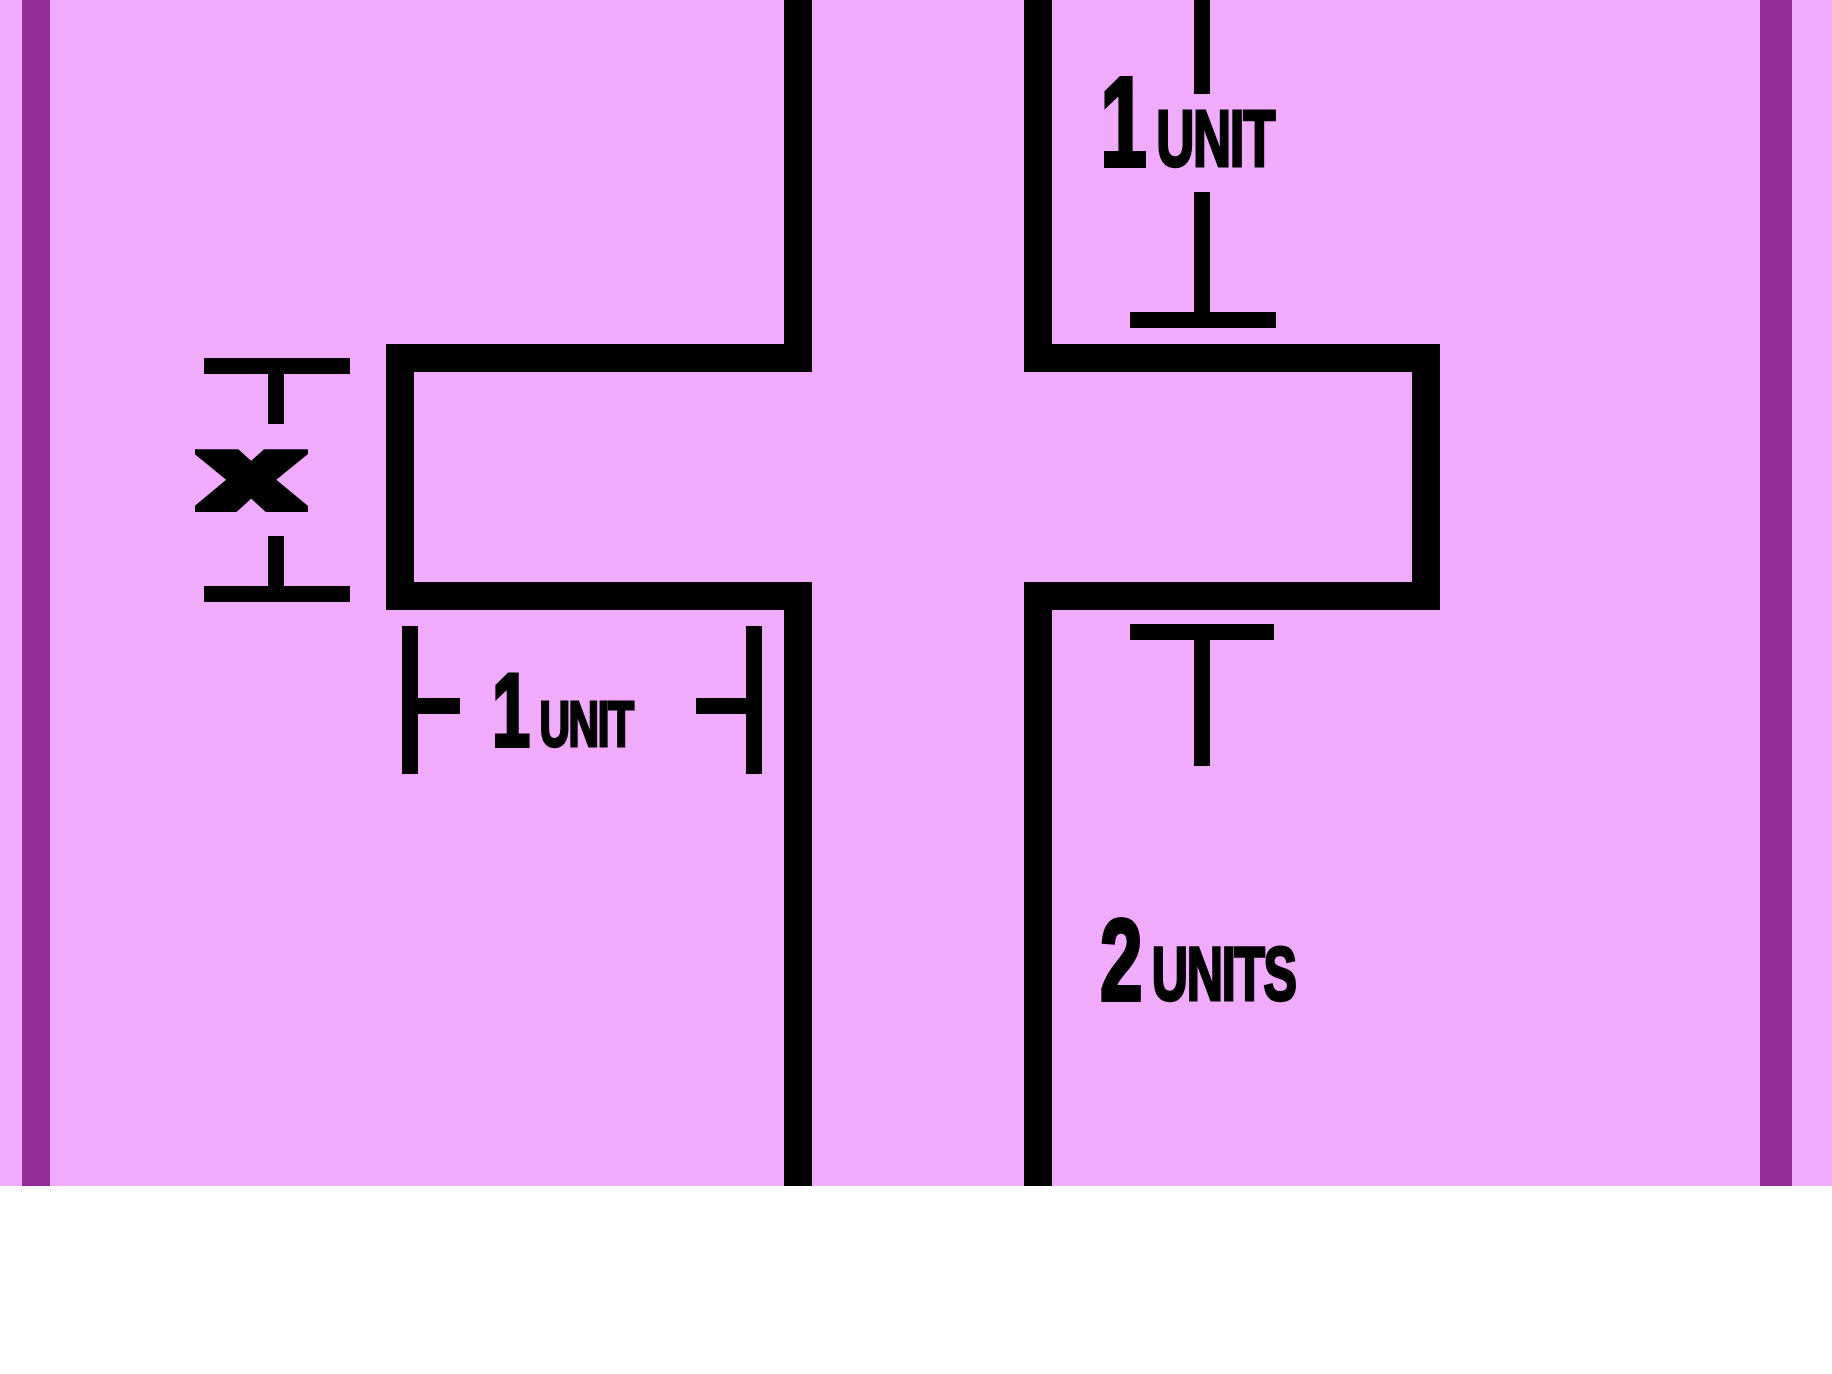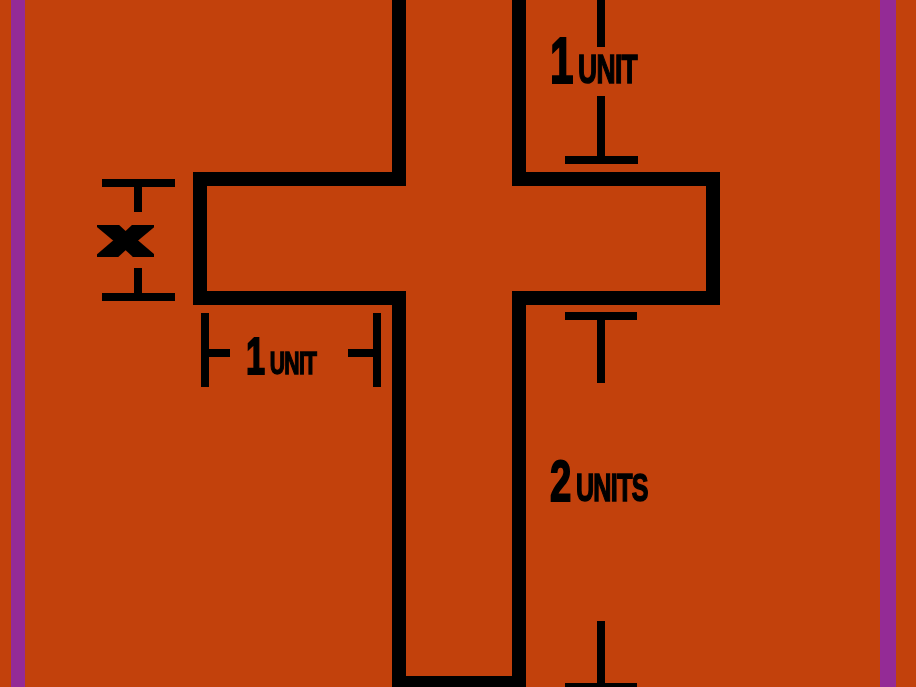--- a/index.html
+++ b/index.html
@@ -4,22 +4,22 @@
 <style>
   html, body {
     margin: 0;
     padding: 0;
     background: #ffffff;
     font-family: "Liberation Sans", sans-serif;
   }
   .canvas {
     position: relative;
     width: 916px;
-    height: 687px;
-    background: #c2410c;
+    height: 593px;
+    background: #f0abfc;
     overflow: hidden;
   }
   .stripe {
     position: absolute;
     top: 0;
     bottom: 0;
     width: 14px;
     background: #942b96;
   }
   .stripe.left  { left: 11px; }

